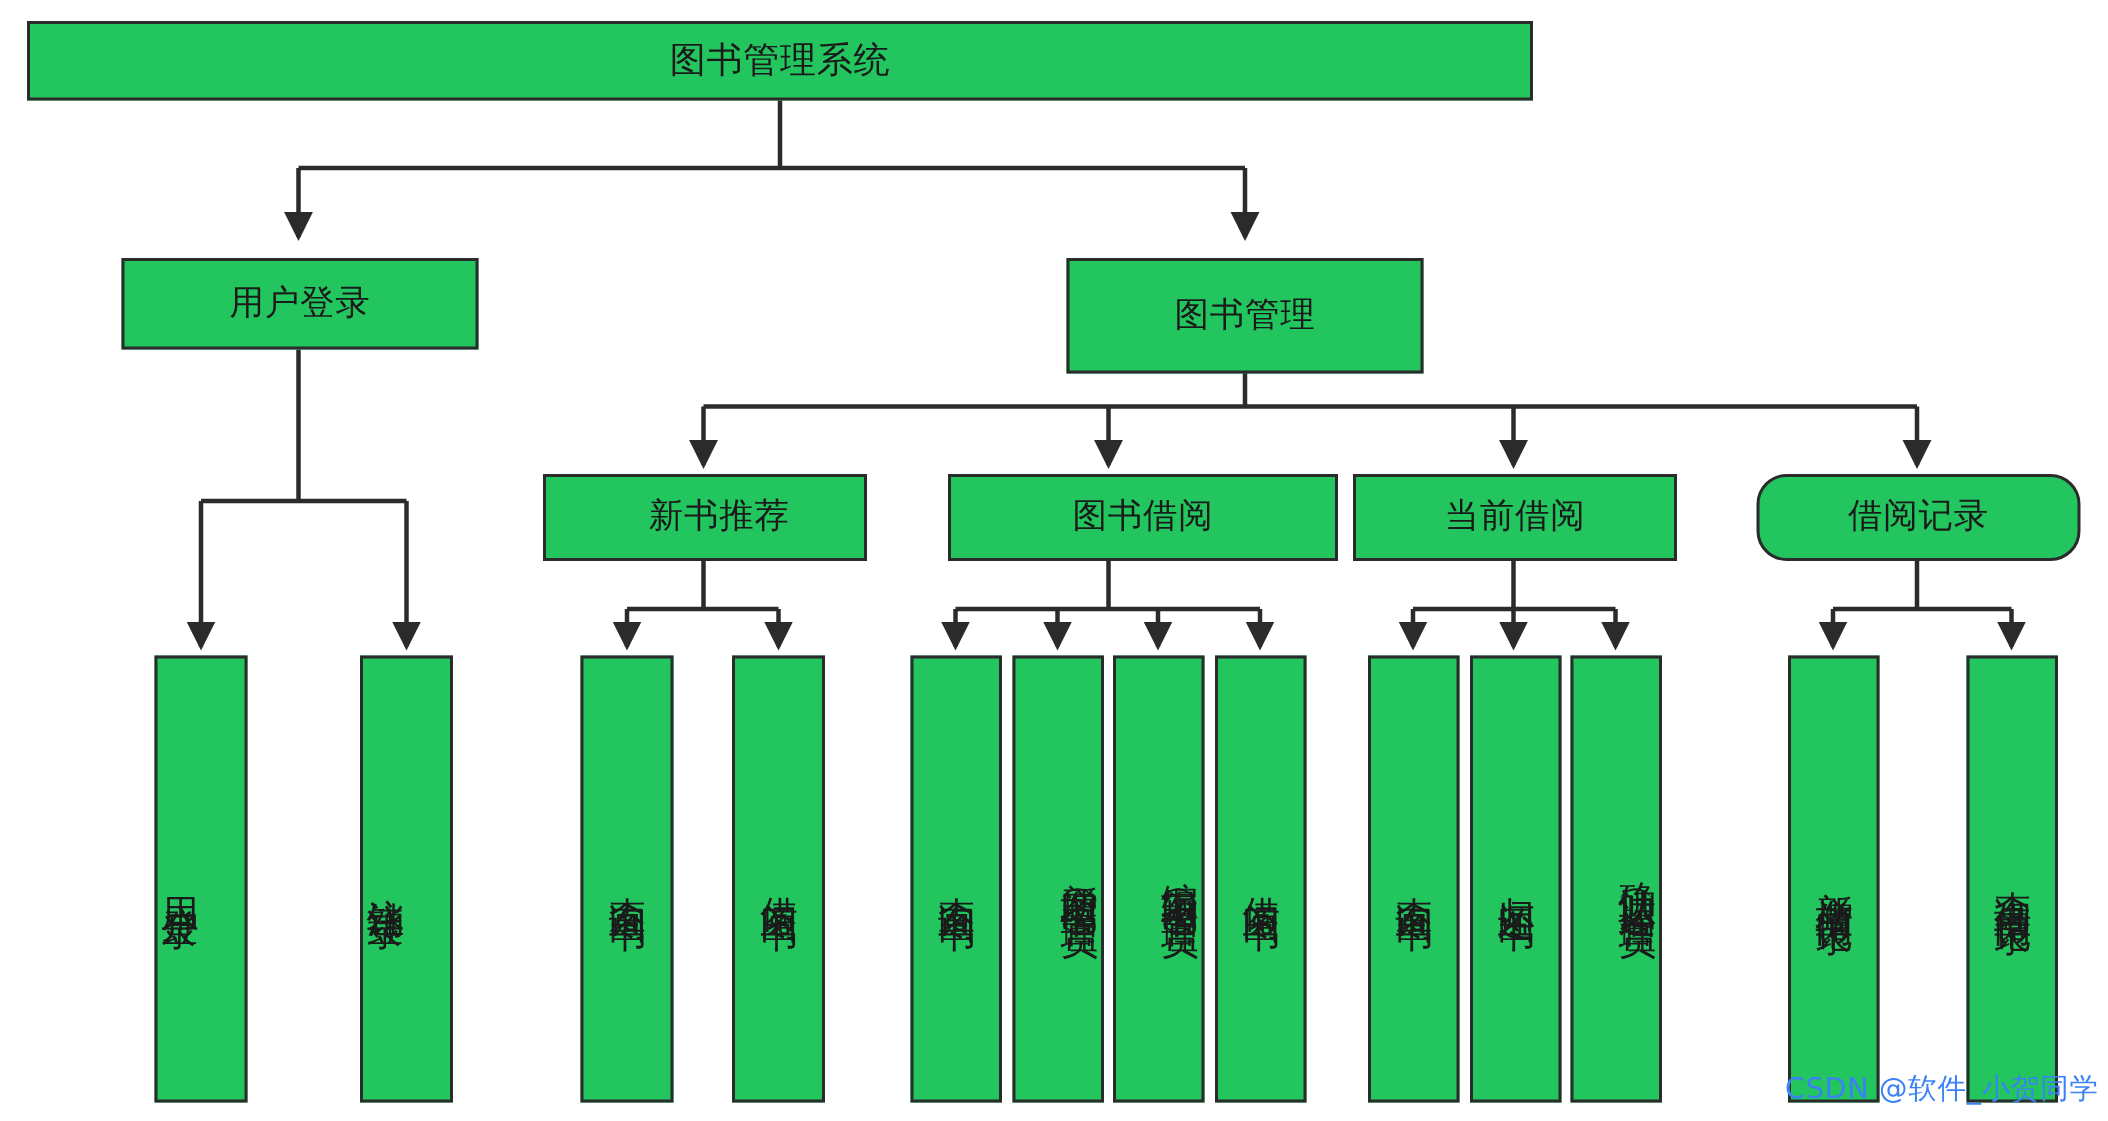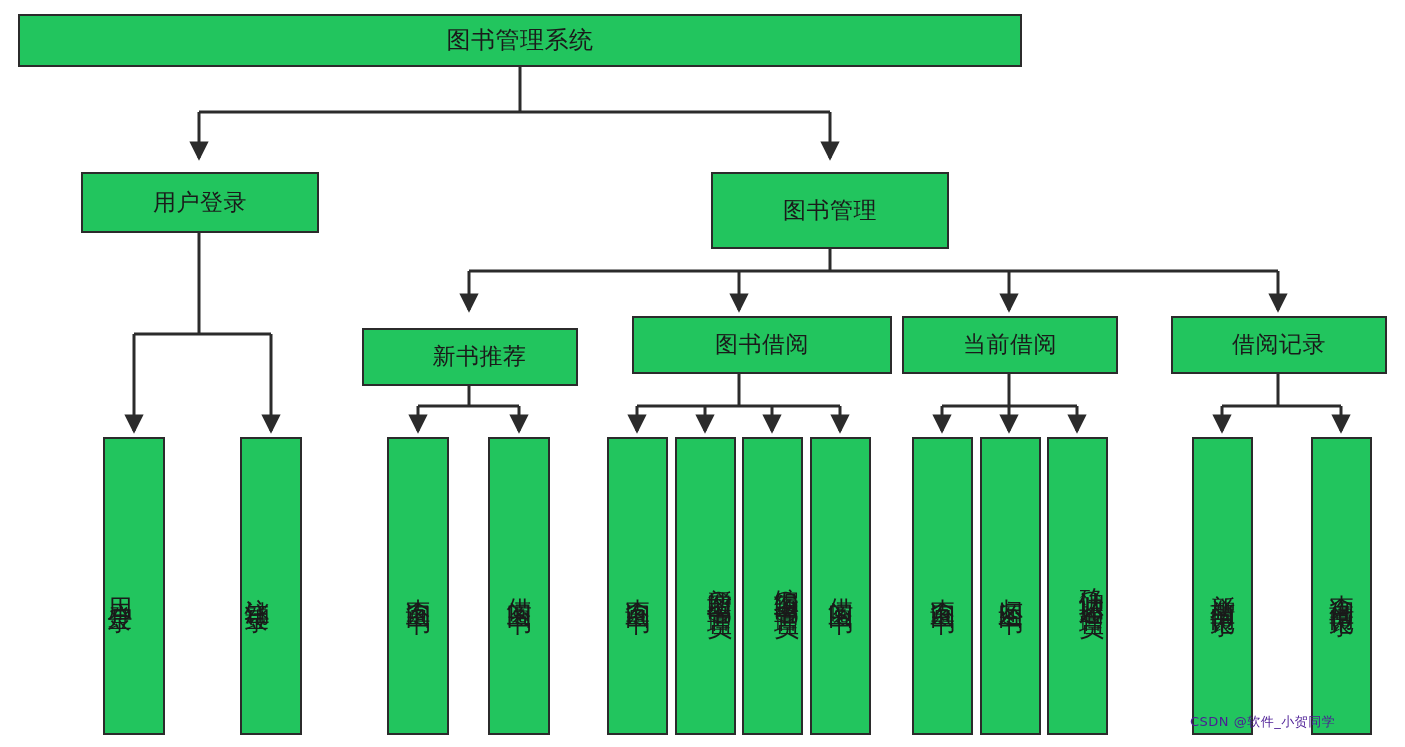--- a/index.html
+++ b/index.html
@@ -63,22 +63,22 @@
     align-items: flex-end;
   }
   .node.v .vtext {
     display: block;
     writing-mode: vertical-rl;
     text-orientation: upright;
     white-space: nowrap;
   }
   .watermark {
     position: absolute;
-    font-size: 13px;
-    color: #4c1d95;
+    font-size: 19px;
+    color: #3b82f6;
     white-space: nowrap;
     letter-spacing: 0.5px;
   }
 </style>
 </head>
 <body>
 
 <div id="canvas">
 
   <svg id="wires" viewBox="0 0 1405 747" xmlns="http://www.w3.org/2000/svg">
@@ -130,24 +130,24 @@
       <path d="M 1222 406 L 1222 431" marker-end="url(#arrow)"></path>
       <path d="M 1341 406 L 1341 431" marker-end="url(#arrow)"></path>
     </g>
   </svg>
 
   <div class="node h root" style="left:18px; top:14px; width:1004px; height:53px;">图书管理系统</div>
 
   <div class="node h" style="left:81px; top:172px; width:238px; height:61px;">用户登录</div>
   <div class="node h" style="left:711px; top:172px; width:238px; height:77px;">图书管理</div>
 
-  <div class="node h" style="left:362px; top:328px; width:216px; height:58px;padding-left:19px;">新书推荐</div>
+  <div class="node h" style="left:362px; top:316px; width:216px; height:58px;padding-left:19px;">新书推荐</div>
   <div class="node h" style="left:632px; top:316px; width:260px; height:58px;">图书借阅</div>
   <div class="node h" style="left:902px; top:316px; width:216px; height:58px;">当前借阅</div>
-  <div class="node h" style="left:1171px; top:316px; width:216px; height:58px;">借阅记录</div>
+  <div class="node h" style="left:1171px; top:316px; width:216px; height:58px;border-radius:20px;">借阅记录</div>
 
   <div class="node v align-end" style="left:103px; top:437px; width:62px; height:298px;">
     <span class="vtext">用户登录</span>
   </div>
   <div class="node v align-end" style="left:240px; top:437px; width:62px; height:298px;">
     <span class="vtext">注销登录</span>
   </div>
 
   <div class="node v align-mid" style="left:387px; top:437px; width:62px; height:298px;">
     <span class="vtext">查询图书</span>

